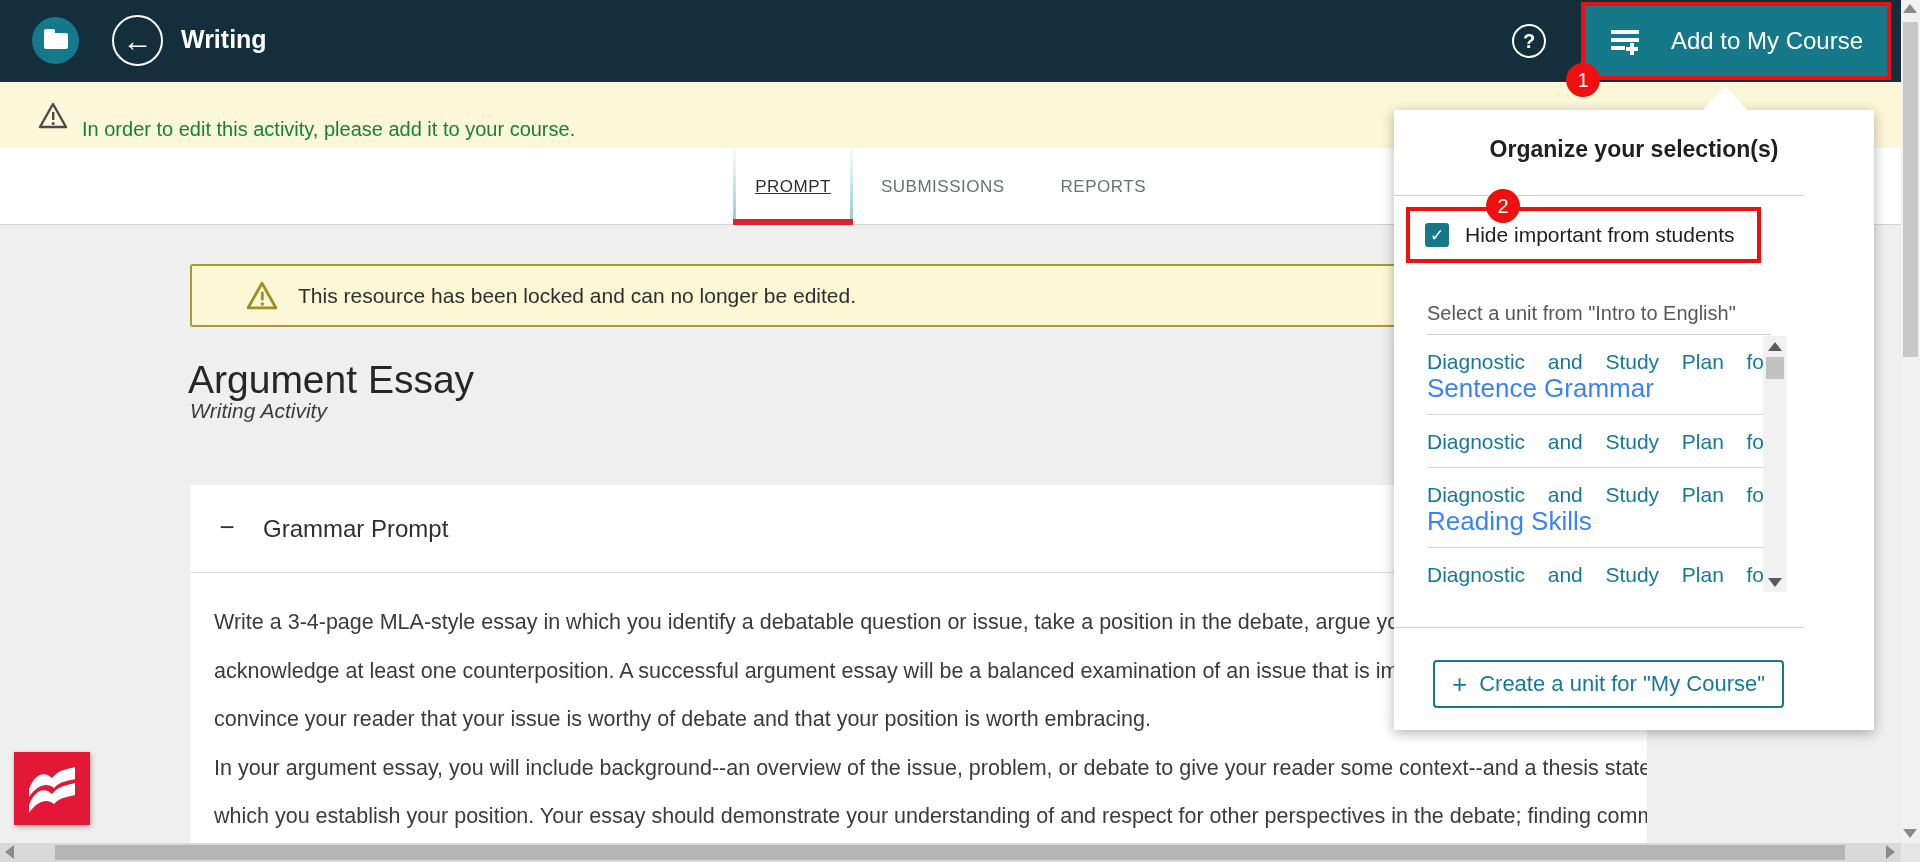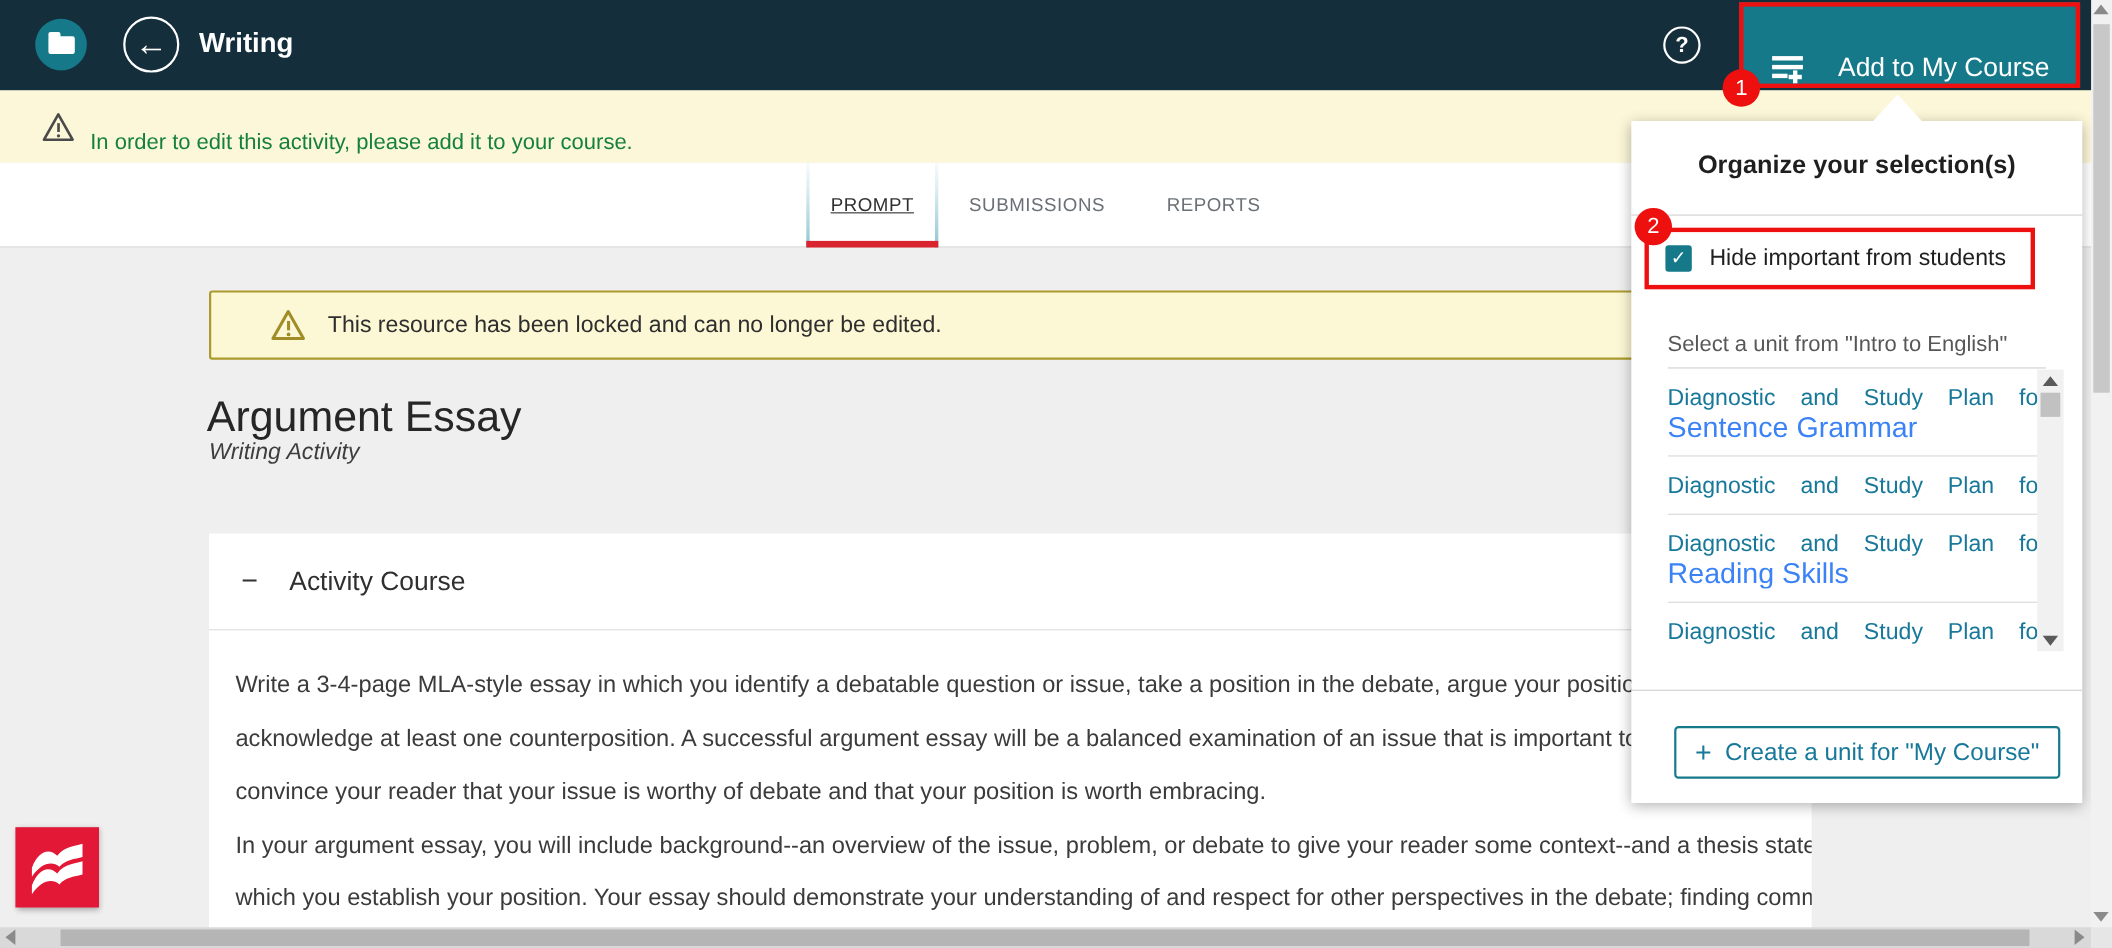--- a/index.html
+++ b/index.html
@@ -14,21 +14,21 @@
   .folder-glyph { position:relative; width:24px; height:16px; background:#fff; border-radius:2px; }
   .folder-glyph:before { content:""; position:absolute; left:0; top:-4px; width:11px; height:5px; background:#fff; border-radius:2px 2px 0 0; }
   .back-btn { position:absolute; left:112px; top:15px; width:51px; height:51px; border-radius:50%;
     border:2.5px solid #fff; color:#fff; display:flex; align-items:center; justify-content:center;
     font-size:30px; line-height:1; cursor:pointer; }
   .header-title { position:absolute; left:181px; top:25px; color:#fff; font-size:25px; font-weight:600; }
   .help-btn { position:absolute; left:1512px; top:24px; width:34px; height:34px; border-radius:50%;
     border:2.5px solid #fff; color:#fff; display:flex; align-items:center; justify-content:center;
     font-size:20px; font-weight:700; cursor:pointer; }
   .add-btn-wrap { position:absolute; left:1581px; top:2px; width:310px; height:78px;
-    border:4px solid #ee0f0f; background:#15798a; display:flex; align-items:flex-end; justify-content:center;
+    border:4px solid #ee0f0f; background:#15798a; display:flex; align-items:center; justify-content:center;
     gap:28px; cursor:pointer; z-index:8; }
   .add-btn-label { color:#fff; font-size:24px; }
   .badge { position:absolute; width:34px; height:34px; border-radius:50%; background:#ee0f0f; color:#fff;
     display:flex; align-items:center; justify-content:center; font-size:20px; z-index:12; }
   .badge-1 { left:1566px; top:63px; }
   .badge-2 { left:1486px; top:189px; }
 
   
   .notice-bar { position:absolute; left:0; top:82px; width:1901px; height:66px; background:#fcf7d8;
     display:flex; align-items:center; padding-left:38px; gap:14px; }
@@ -61,21 +61,21 @@
     line-height:24px; text-align:center; cursor:pointer; }
   .card-title { position:absolute; left:73px; font-size:24px; color:#2f2f2f; }
   .card-body { padding:25px 0 0 24px; }
   .bodyline { font-size:21.5px; color:#3b3b3b; line-height:48.6px; white-space:nowrap; }
 
   
   .mlogo { position:absolute; left:14px; top:752px; width:76px; height:73px; background:#e21836;
     box-shadow:1px 2px 5px rgba(0,0,0,.3); display:flex; align-items:center; justify-content:center; }
 
   
-  .panel { position:absolute; left:1483px; top:110px; width:410px; height:620px; background:#fff;
+  .panel { position:absolute; left:1394px; top:110px; width:480px; height:620px; background:#fff;
     box-shadow:0 3px 12px rgba(0,0,0,.30); z-index:7; }
   .panel-caret { position:absolute; left:1702px; top:86px; width:0; height:0; z-index:8;
     border-left:23px solid transparent; border-right:23px solid transparent; border-bottom:25px solid #fff; }
   .panel-title { text-align:center; font-size:23px; font-weight:600; color:#1f1f1f; padding-top:26px; }
   .panel-div { position:absolute; left:0; width:410px; height:1px; background:#cfcfcf; }
   .hide-row { position:absolute; left:12px; top:97px; width:355px; height:56px; border:4px solid #ee0f0f;
     display:flex; align-items:center; gap:16px; padding-left:15px; }
   .checkbox { width:24px; height:24px; background:#15798a; border-radius:3px; color:#fff; font-size:17px;
     display:flex; align-items:center; justify-content:center; cursor:pointer; flex:0 0 auto; }
   .hide-label { font-size:21px; color:#1f1f1f; }
@@ -177,21 +177,21 @@
   </div>
 
   <div class="page-title">Argument Essay</div>
   <div class="page-subtitle">Writing Activity</div>
 
   <div class="card">
     <div class="card-header">
       <div class="collapse-btn">
         <span>−</span>
       </div>
-      <div class="card-title">Activity Course</div>
+      <div class="card-title">Grammar Prompt</div>
     </div>
     <div class="card-body">
       <div class="bodyline">Write a 3-4-page MLA-style essay in which you identify a debatable question or issue, take a position in the debate, argue your position with e</div>
       <div class="bodyline">acknowledge at least one counterposition. A successful argument essay will be a balanced examination of an issue that is important to you. Yo</div>
       <div class="bodyline">convince your reader that your issue is worthy of debate and that your position is worth embracing.</div>
       <div class="bodyline">In your argument essay, you will include background--an overview of the issue, problem, or debate to give your reader some context--and a thesis statement in</div>
       <div class="bodyline">which you establish your position. Your essay should demonstrate your understanding of and respect for other perspectives in the debate; finding common</div>
     </div>
   </div>
 

